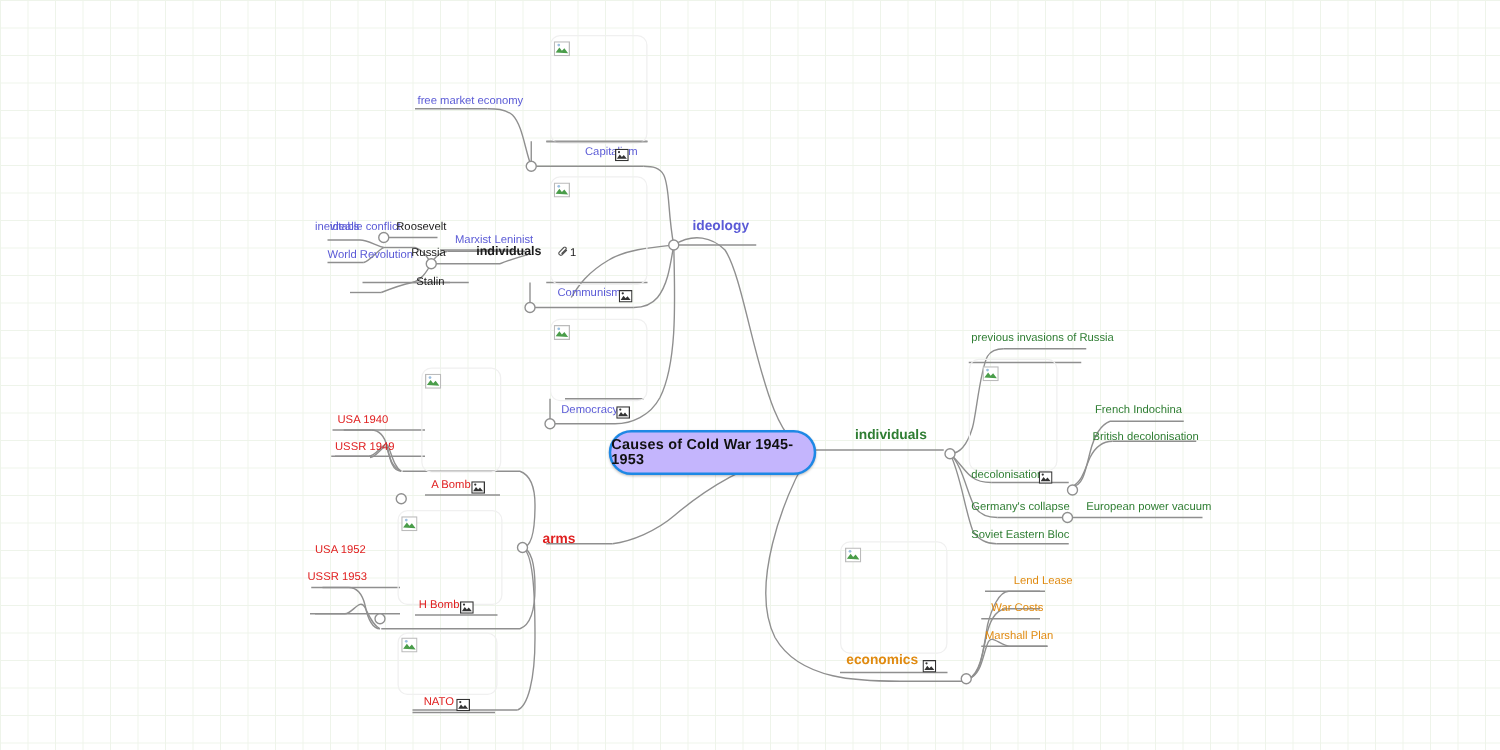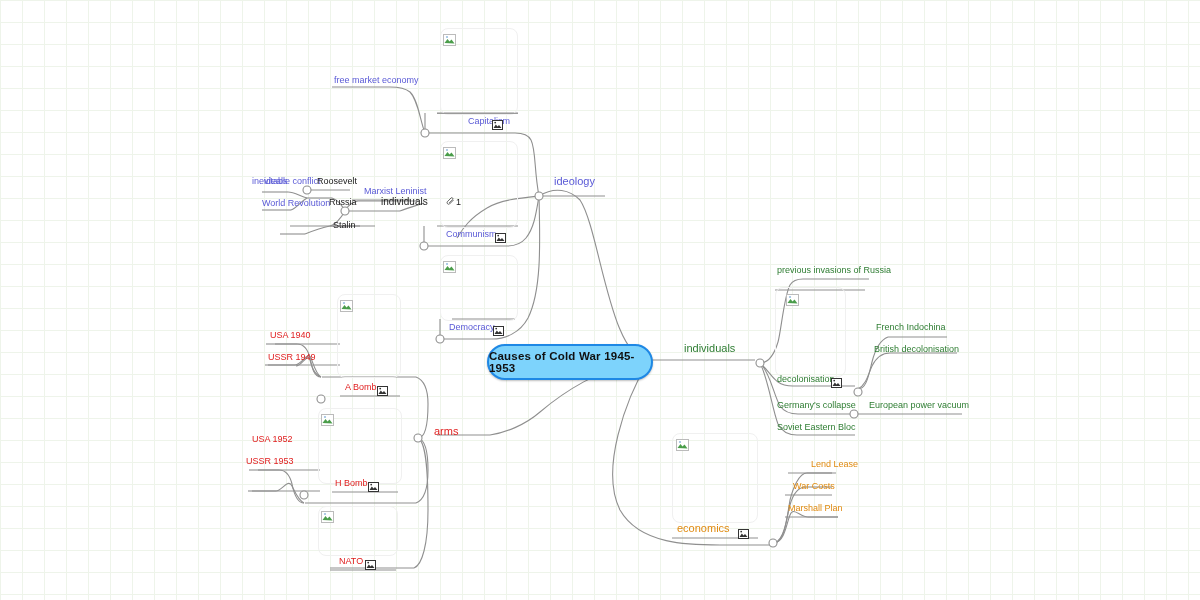--- a/index.html
+++ b/index.html
@@ -16,28 +16,28 @@
     position:relative;
   }
   #canvas{position:absolute;left:0;top:0;width:1200px;height:600px;}
   svg.wires{position:absolute;left:0;top:0;width:1200px;height:600px;pointer-events:none;}
   .lbl{position:absolute;white-space:nowrap;font-size:9px;line-height:11px;}
   .blue{color:#5a5ad6;}
   .green{color:#2e7d32;}
   .red{color:#e02020;}
   .orange{color:#e08a10;}
   .black{color:#1a1a1a;}
-  .branch{font-weight:normal;font-size:11px;}
+  .branch{font-weight:bold;font-size:11px;}
   .nodebox{position:absolute;border:1px solid #f0f0f0;border-radius:8px;background:transparent;}
   .brokenimg{position:absolute;width:13px;height:12px;}
   .imgicon{position:absolute;width:11px;height:10px;}
   .underline{position:absolute;height:1px;background:#9a9a9a;}
   #central{
     position:absolute;left:487px;top:344px;width:162px;height:32px;
-    background:#7dd3fc;border:2px solid #1e88e5;border-radius:18px;
+    background:#c4b5fd;border:2px solid #1e88e5;border-radius:18px;
     box-shadow:0 1px 2px rgba(0,0,0,.25);
     display:flex;align-items:center;justify-content:center;
     font-size:11.5px;font-weight:bold;color:#111;letter-spacing:.2px;
   }
   .clip{position:absolute;font-size:9px;color:#444;}
 </style>
 </head>
 <body>
 
 <div id="canvas">

